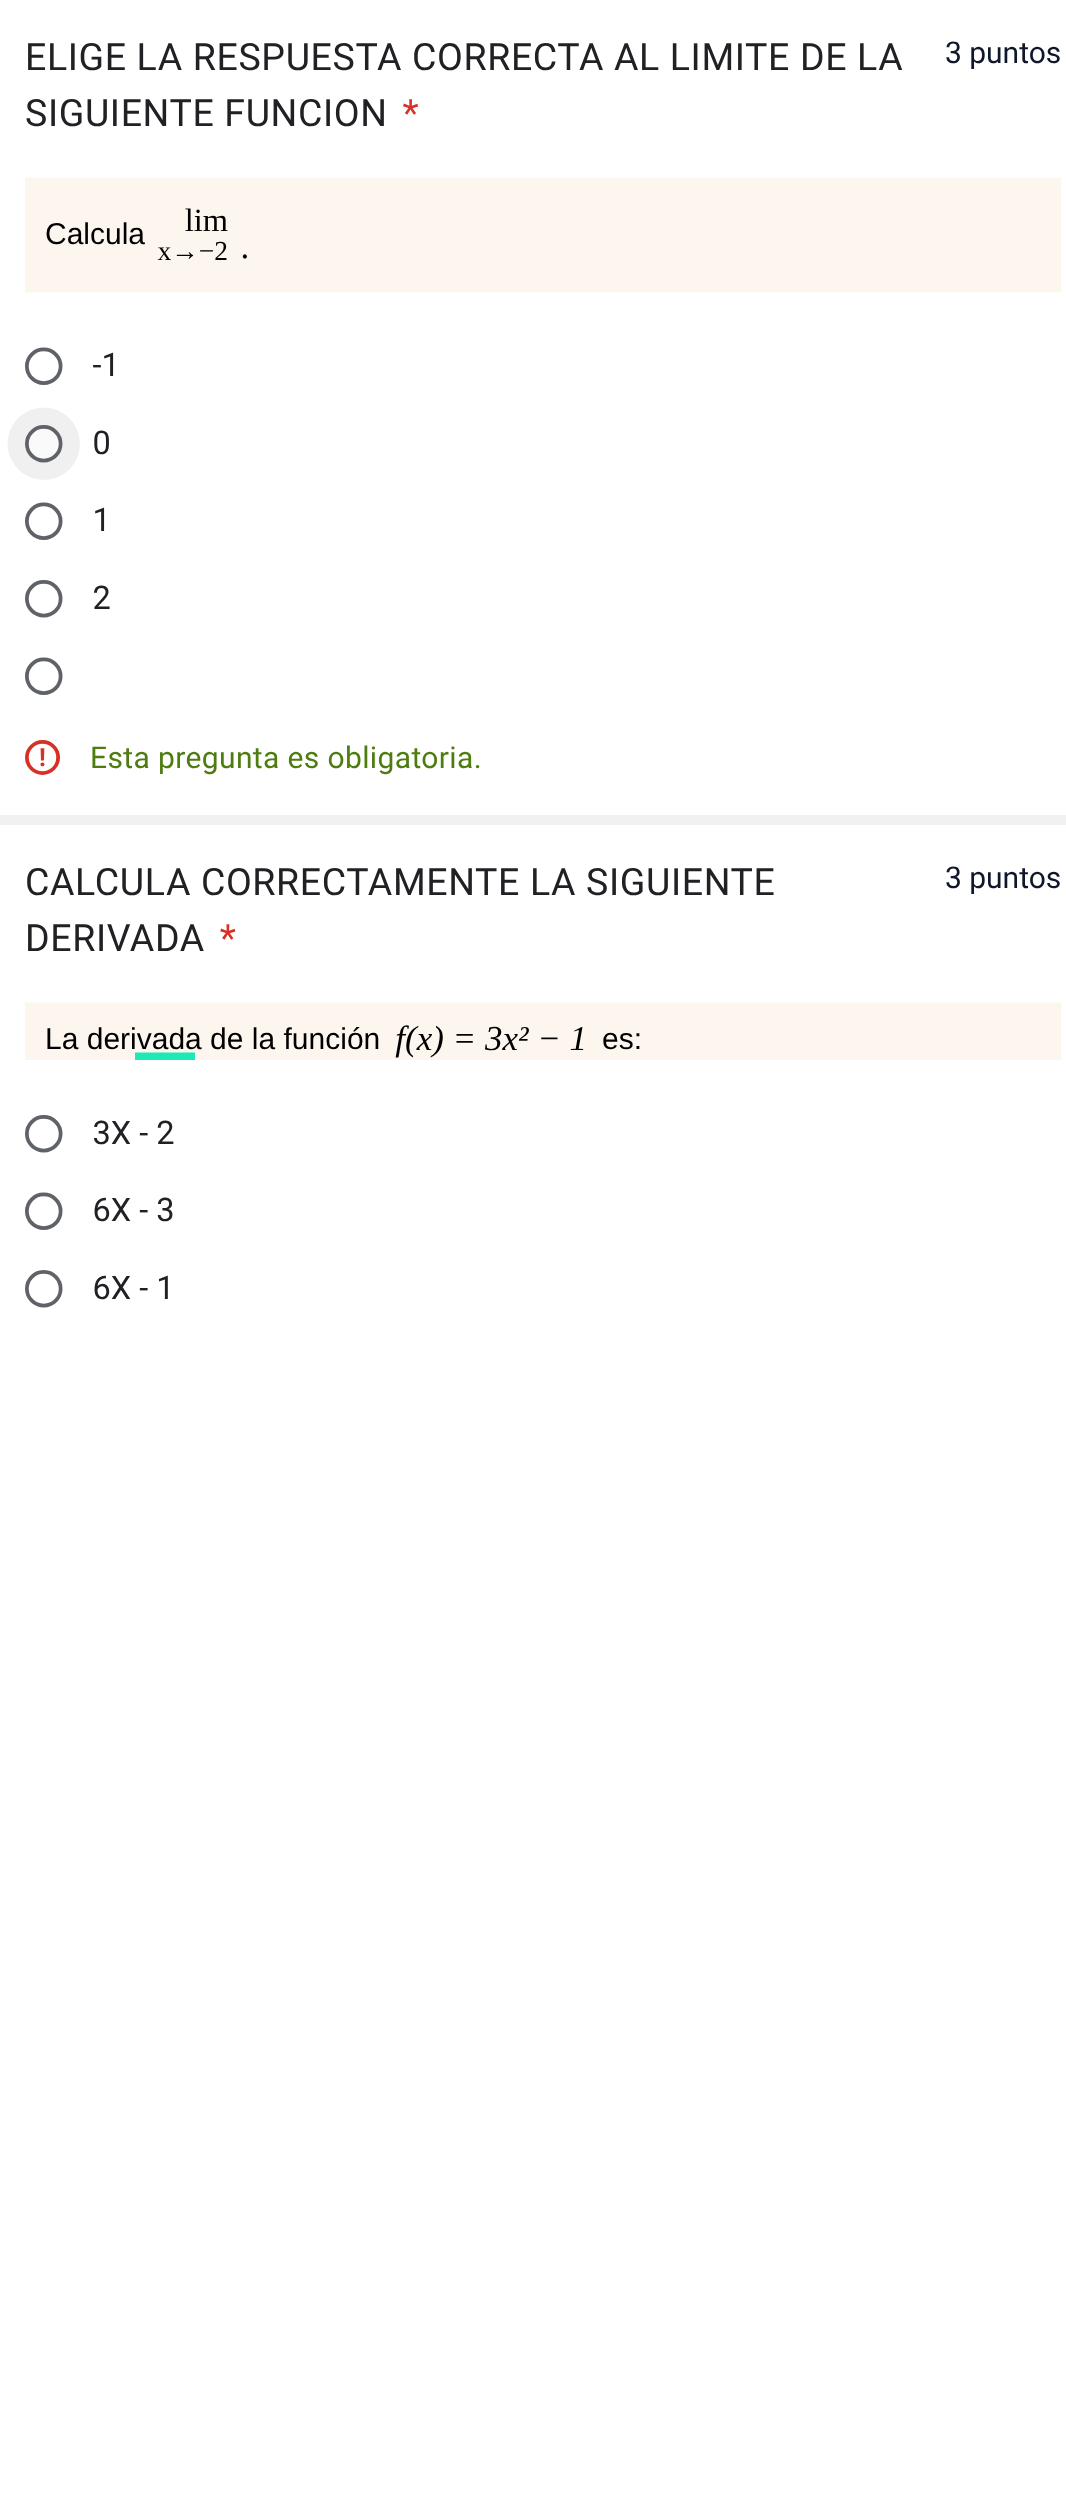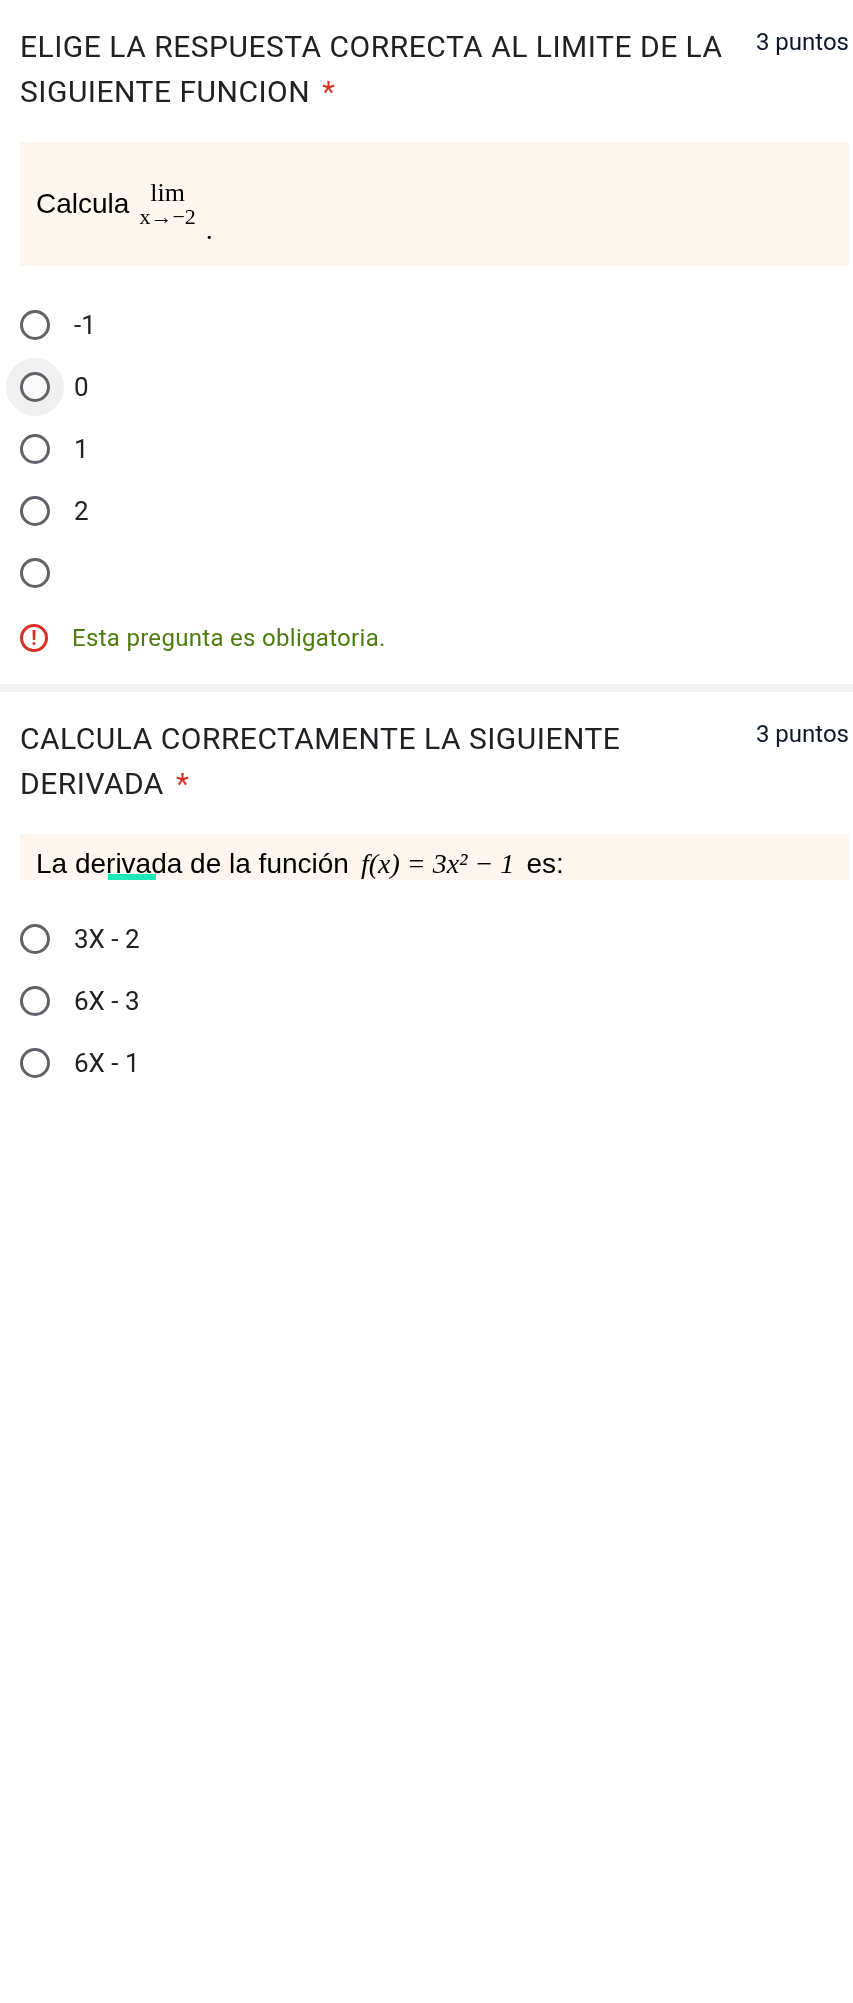--- a/index.html
+++ b/index.html
@@ -53,27 +53,27 @@
       color: #000;
       font-family: 'Times New Roman', serif;
     }
     .math-content {
       display: flex;
       align-items: center;
       gap: 6px;
     }
     .math-text {
       font-family: Arial, sans-serif;
-      font-size: 28px;
+      font-size: 24px;
     }
     .limit-wrap {
       display: inline-flex;
       flex-direction: column;
-      align-items: center;
-      margin: 16px 4px;
+      align-items: flex-end;
+      margin: 0 4px;
       position: relative;
     }
     .limit-top {
       font-size: 26px;
     }
     .limit-bot {
       font-size: 22px;
       margin-top: -4px;
     }
     .expr {

